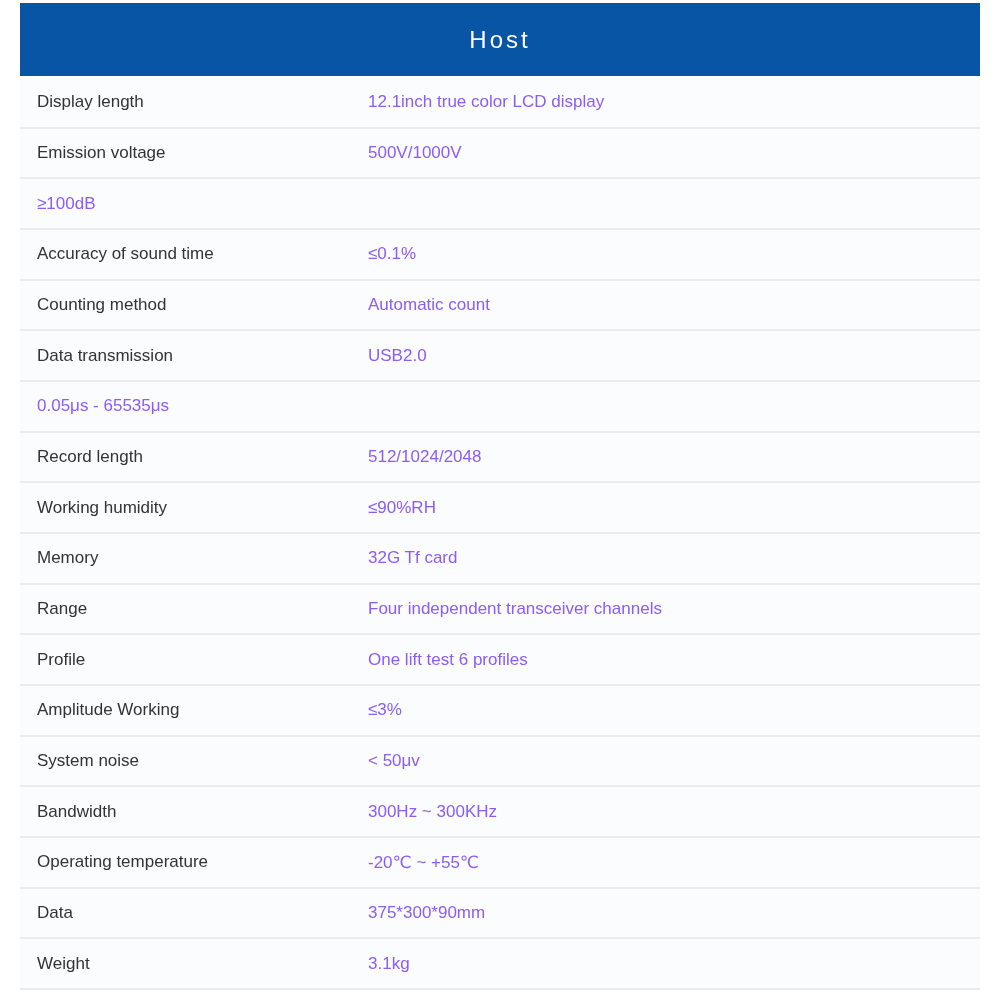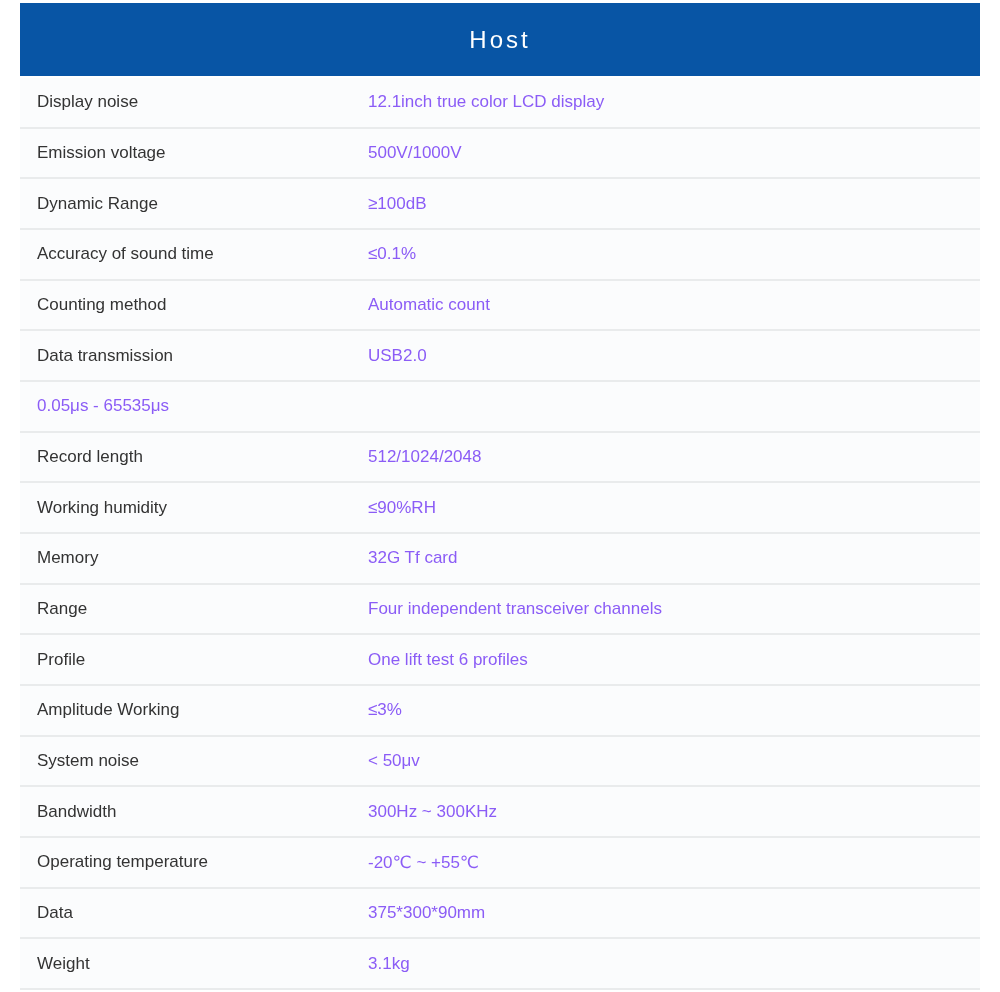--- a/index.html
+++ b/index.html
@@ -63,29 +63,28 @@
 
 <div class="page">
   <div class="spec-wrapper">
 
     <div class="spec-header">
       <span>Host</span>
     </div>
 
     <div class="spec-rows">
       <div class="spec-row">
-        <div class="spec-label">Display noise</div>
+        <div class="spec-label">Display length</div>
         <div class="spec-value">12.1inch true color LCD display</div>
       </div>
       <div class="spec-row">
         <div class="spec-label">Emission voltage</div>
         <div class="spec-value">500V/1000V</div>
       </div>
       <div class="spec-row">
-        <div class="spec-label">Dynamic Range</div>
         <div class="spec-value">≥100dB</div>
       </div>
       <div class="spec-row">
         <div class="spec-label">Accuracy of sound time</div>
         <div class="spec-value">≤0.1%</div>
       </div>
       <div class="spec-row">
         <div class="spec-label">Counting method</div>
         <div class="spec-value">Automatic count</div>
       </div>

